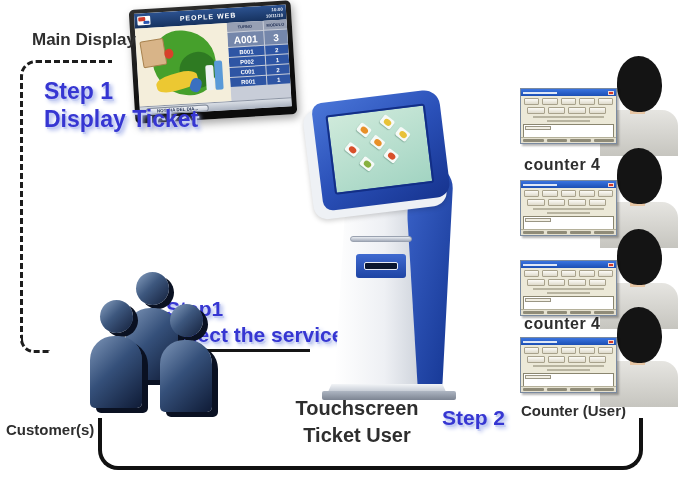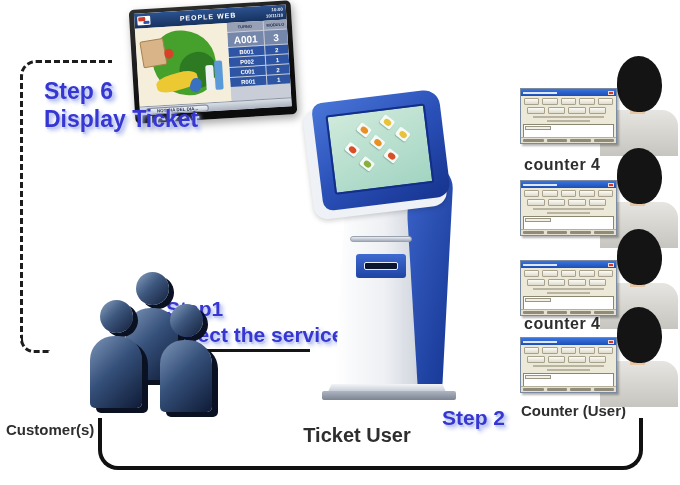--- a/index.html
+++ b/index.html
@@ -190,34 +190,35 @@
           <span class="m-cell m-row">R001</span>
           <span class="m-cell m-row">1</span>
         </div>
       </div>
       <div class="m-ticker">
         <span class="m-ticker-pill">NOTICIA DEL DIA...</span>
       </div>
     </div>
   </div>
 
+  <div class="t-main-display dark-label">Main Display</div>
   <div class="t-step3 step-text">
-    <span>Step 6</span><br>
+    <span>Step 1</span><br>
     <span>Display Ticket</span>
   </div>
   <div class="t-step1 step-text">
     <span>Step1</span><br>
     <span>Select the service</span>
   </div>
   <div class="t-step2 step-text">
     <span>Step 2</span><br>
   </div>
   <div class="t-customers dark-label">Customer(s)</div>
   <div class="t-kiosk dark-label">
-    <br>
+    <span>Touchscreen</span><br>
     <span>Ticket User</span>
   </div>
   <div class="t-counter-user dark-label">Counter (User)</div>
 
   <div class="customers">
     <div class="cust back">
       <span class="c-head"></span>
       <span class="c-body"></span>
     </div>
     <div class="cust left">

